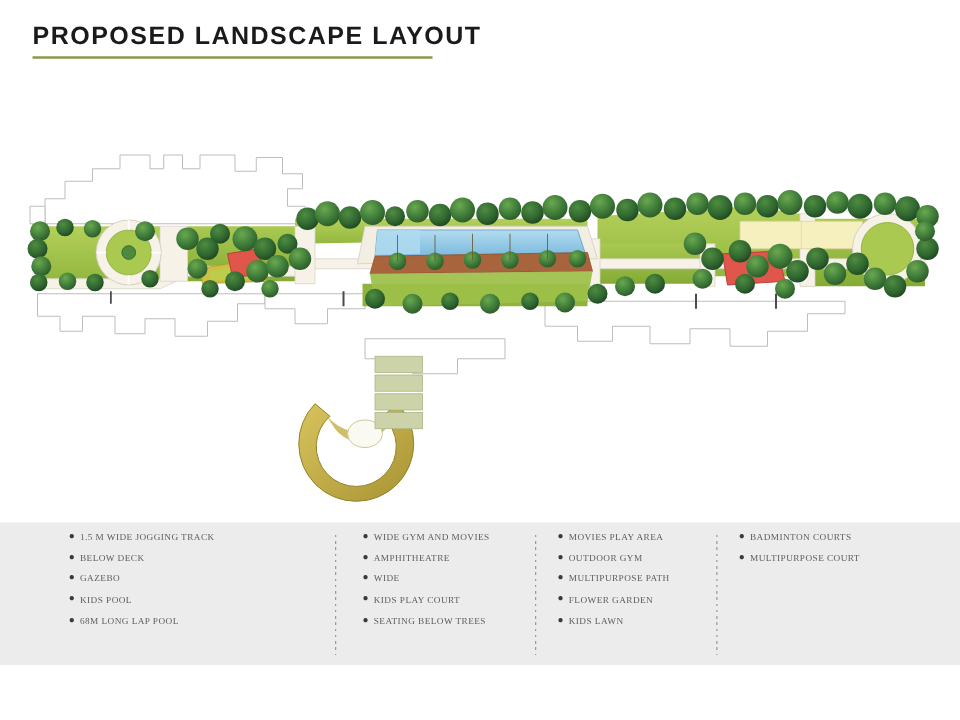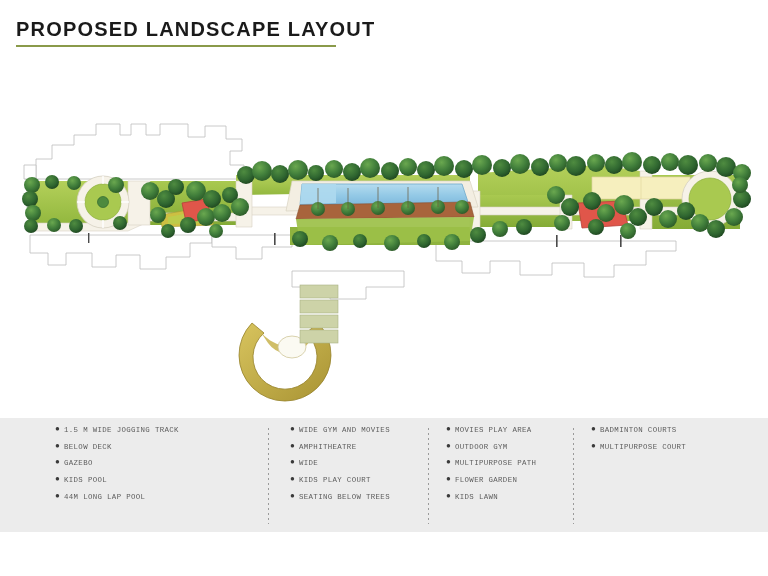--- a/index.html
+++ b/index.html
@@ -12,21 +12,21 @@
     height: 576px;
     background: #ffffff;
     font-family: "Liberation Sans", sans-serif;
     overflow: hidden;
     position: relative;
   }
 
   
   .title-block {
     position: absolute;
-    left: 16px;
+    left: 26px;
     top: 18px;
     width: 330px;
   }
   .board-title {
     font-family: "Liberation Sans", sans-serif;
     font-size: 20px;
     font-weight: bold;
     letter-spacing: 1.2px;
     color: #1a1a1a;
     line-height: 1.1;
@@ -101,21 +101,21 @@
   .legend-bullet {
     flex: 0 0 auto;
     width: 9px;
     font-size: 8px;
     color: #3a3a3a;
     line-height: 1;
     position: relative;
     top: -1px;
   }
   .legend-label {
-    font-family: Liberation Mono, monospace;
+    font-family: Liberation Serif, serif;
     font-size: 7.4px;
     letter-spacing: 0.35px;
     color: #4a4a4a;
     white-space: nowrap;
     
     filter: blur(0.28px);
     opacity: 0.88;
   }
 </style>
 </head>
@@ -406,21 +406,21 @@
       <div class="legend-item">
         <span class="legend-bullet">●</span>
         <span class="legend-label">GAZEBO</span>
       </div>
       <div class="legend-item">
         <span class="legend-bullet">●</span>
         <span class="legend-label">KIDS POOL</span>
       </div>
       <div class="legend-item">
         <span class="legend-bullet">●</span>
-        <span class="legend-label">44M LONG LAP POOL</span>
+        <span class="legend-label">68M LONG LAP POOL</span>
       </div>
     </div>
 
     <div class="legend-col c1">
       <div class="col-divider"></div>
       <div class="legend-item">
         <span class="legend-bullet">●</span>
         <span class="legend-label">WIDE GYM AND MOVIES</span>
       </div>
       <div class="legend-item">

